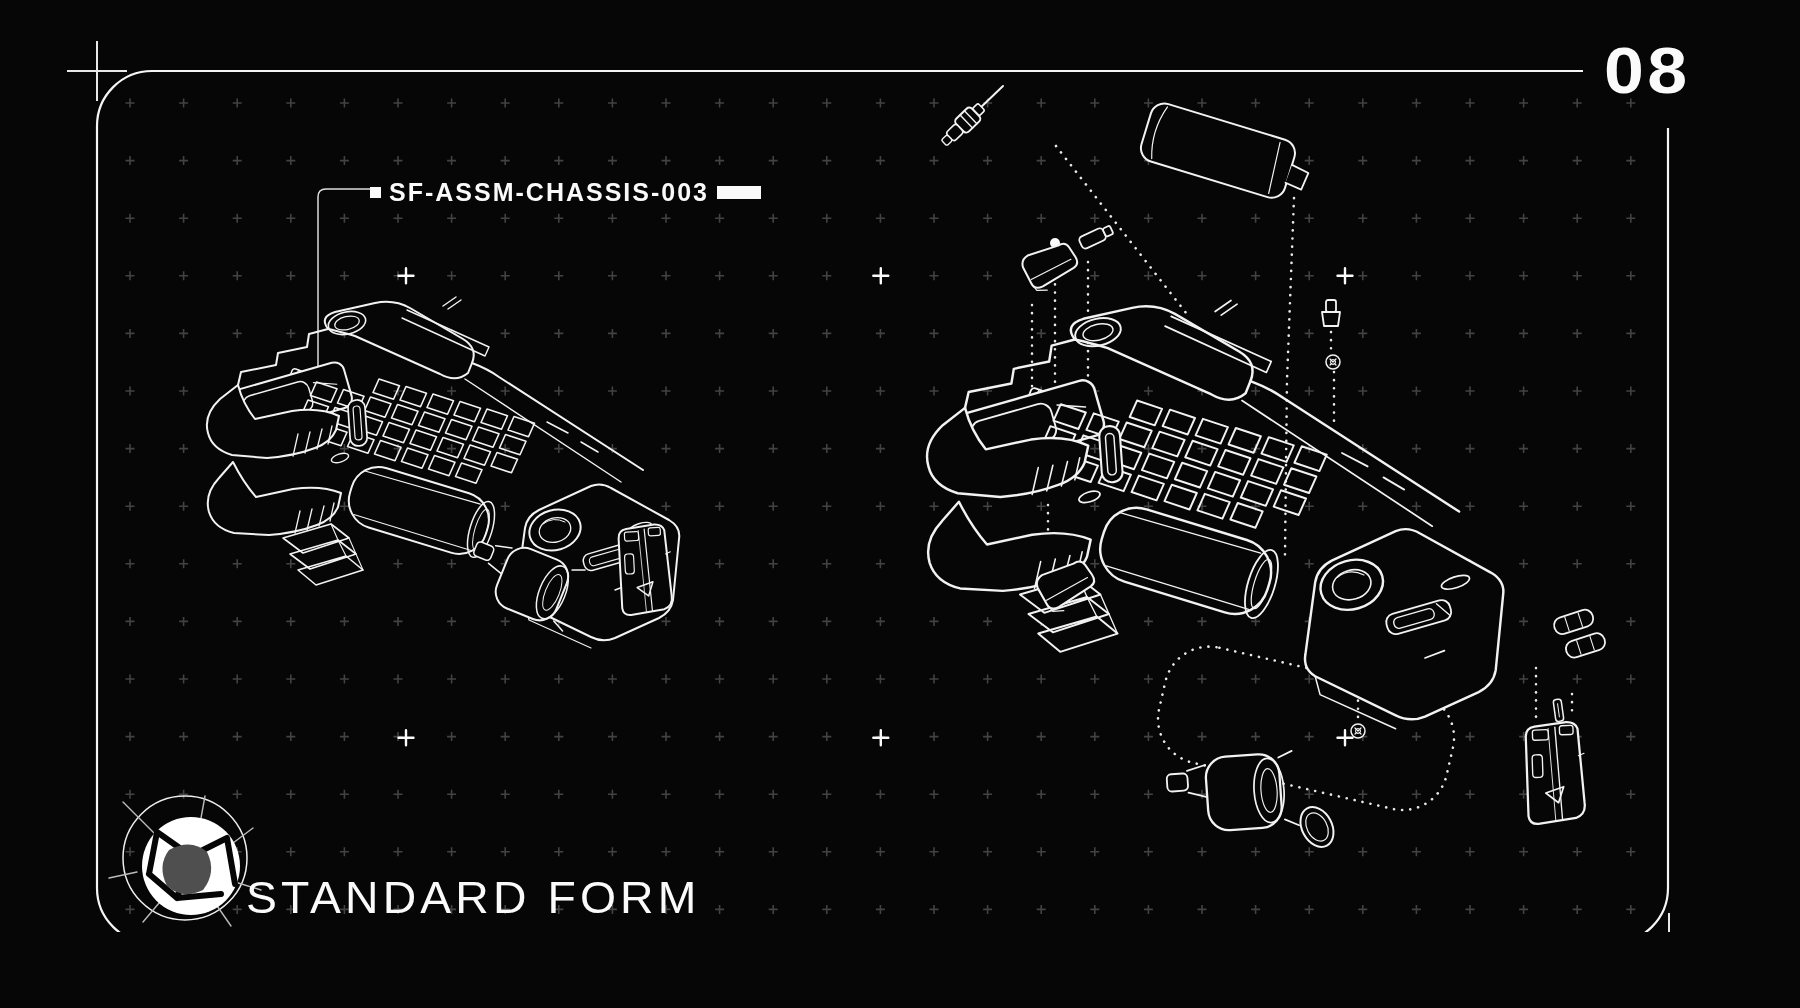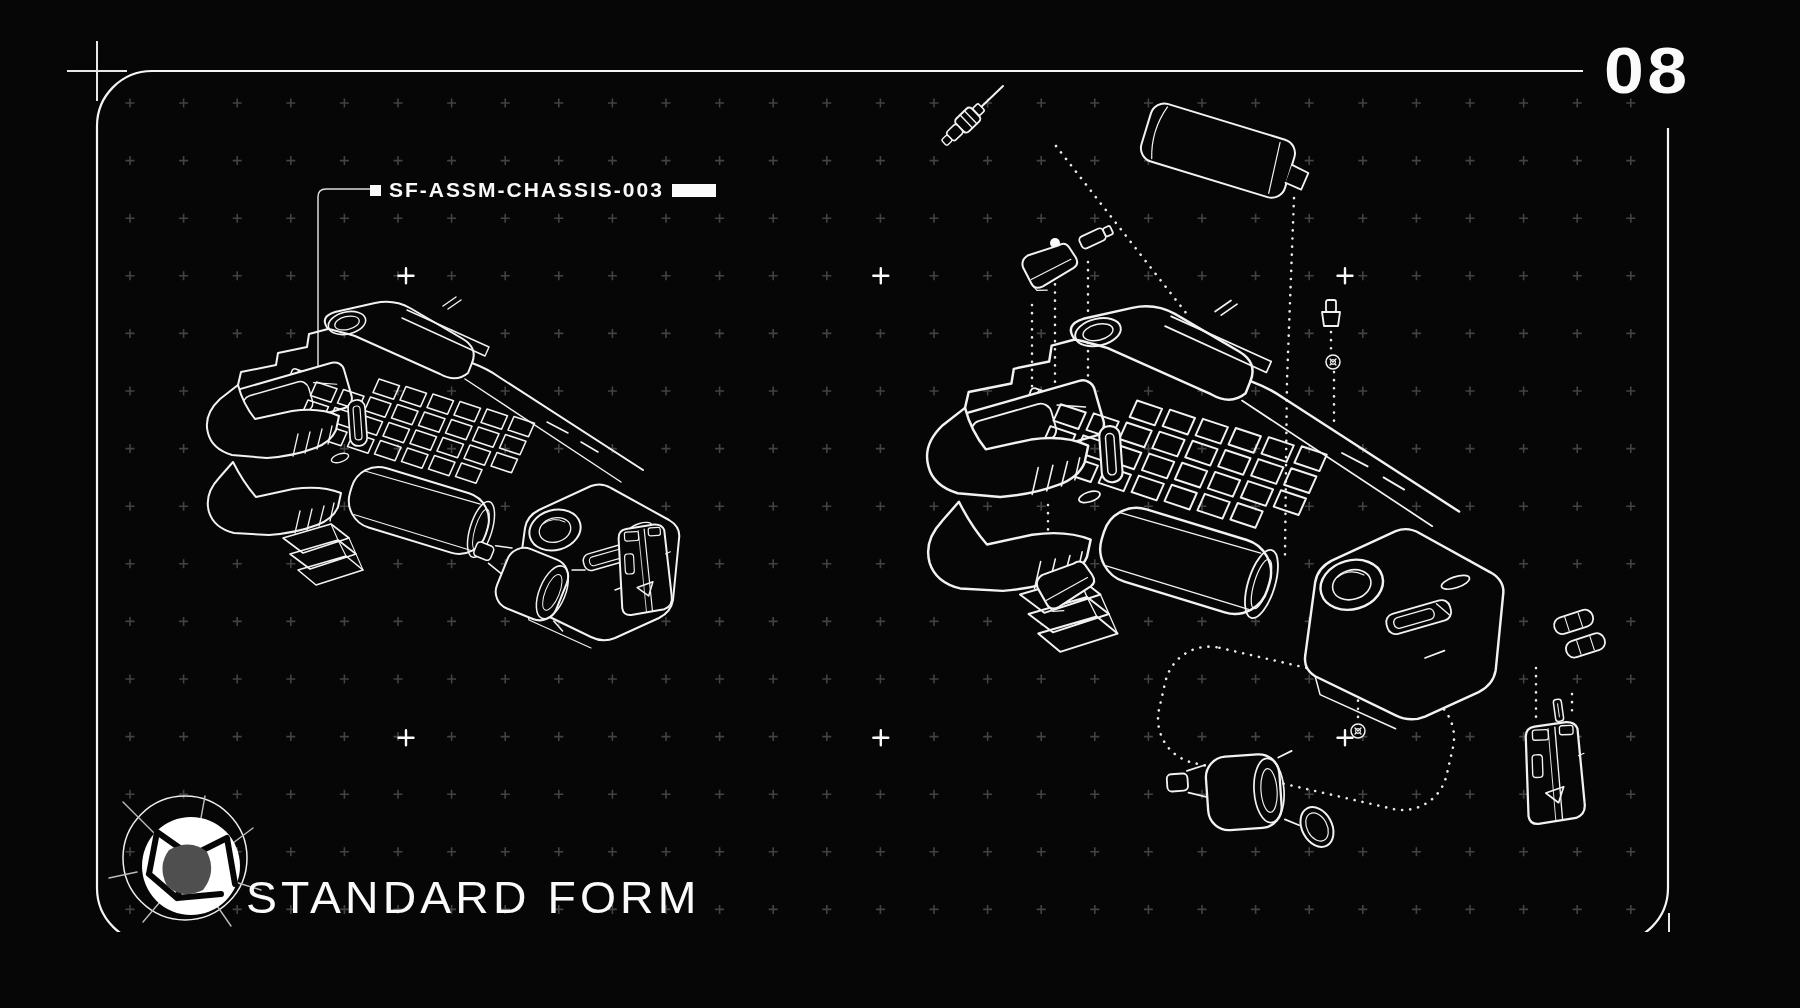--- a/index.html
+++ b/index.html
@@ -3,21 +3,21 @@
 <meta charset="utf-8">
 <style>
   html,body{margin:0;padding:0;background:#060606;}
   .canvas{position:relative;width:1800px;height:932px;background:#060606;overflow:hidden;
           font-family:"Liberation Sans",sans-serif;color:#f5f5f5;}
   svg{position:absolute;left:0;top:0;}
   .sheet-number{position:absolute;left:1604px;top:34px;font-size:64px;font-weight:bold;
                 letter-spacing:3px;transform:scaleX(1.12);transform-origin:left top;color:#fafafa;}
   .part-callout{position:absolute;left:370px;top:178px;display:flex;align-items:center;gap:8px;}
   .callout-square{width:11px;height:11px;background:#fafafa;}
-  .callout-text{font-size:21px;font-weight:bold;letter-spacing:2px;color:#fafafa;white-space:nowrap;}
+  .callout-text{font-size:25px;font-weight:bold;letter-spacing:2px;color:#fafafa;white-space:nowrap;}
   .callout-bar{width:44px;height:13px;background:#fafafa;}
   .wordmark{position:absolute;left:246px;top:872px;font-size:45px;letter-spacing:4px;
             transform:scaleX(1.03);transform-origin:left top;color:#fafafa;white-space:nowrap;}
 </style>
 </head>
 <body>
 
 <div class="canvas">
 
 <svg width="1800" height="1008" viewBox="0 0 1800 1008">

